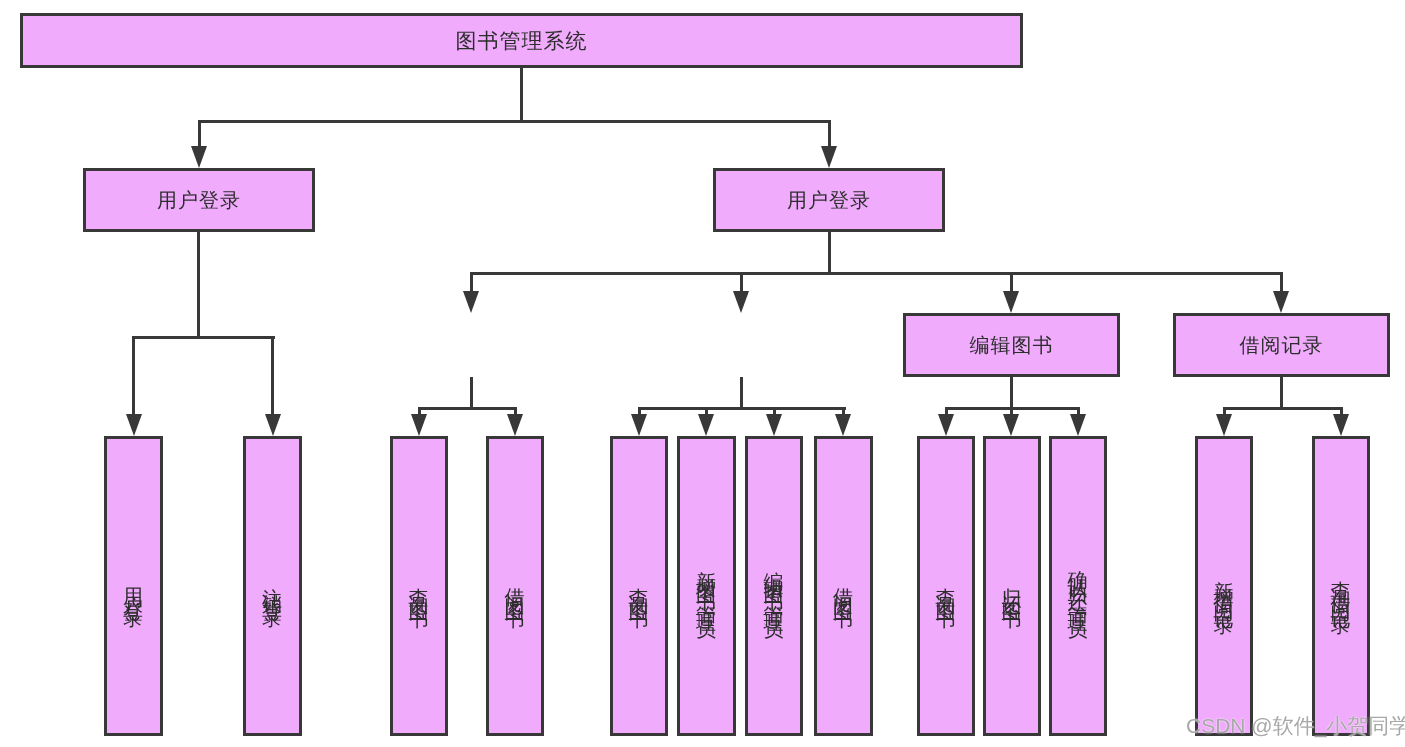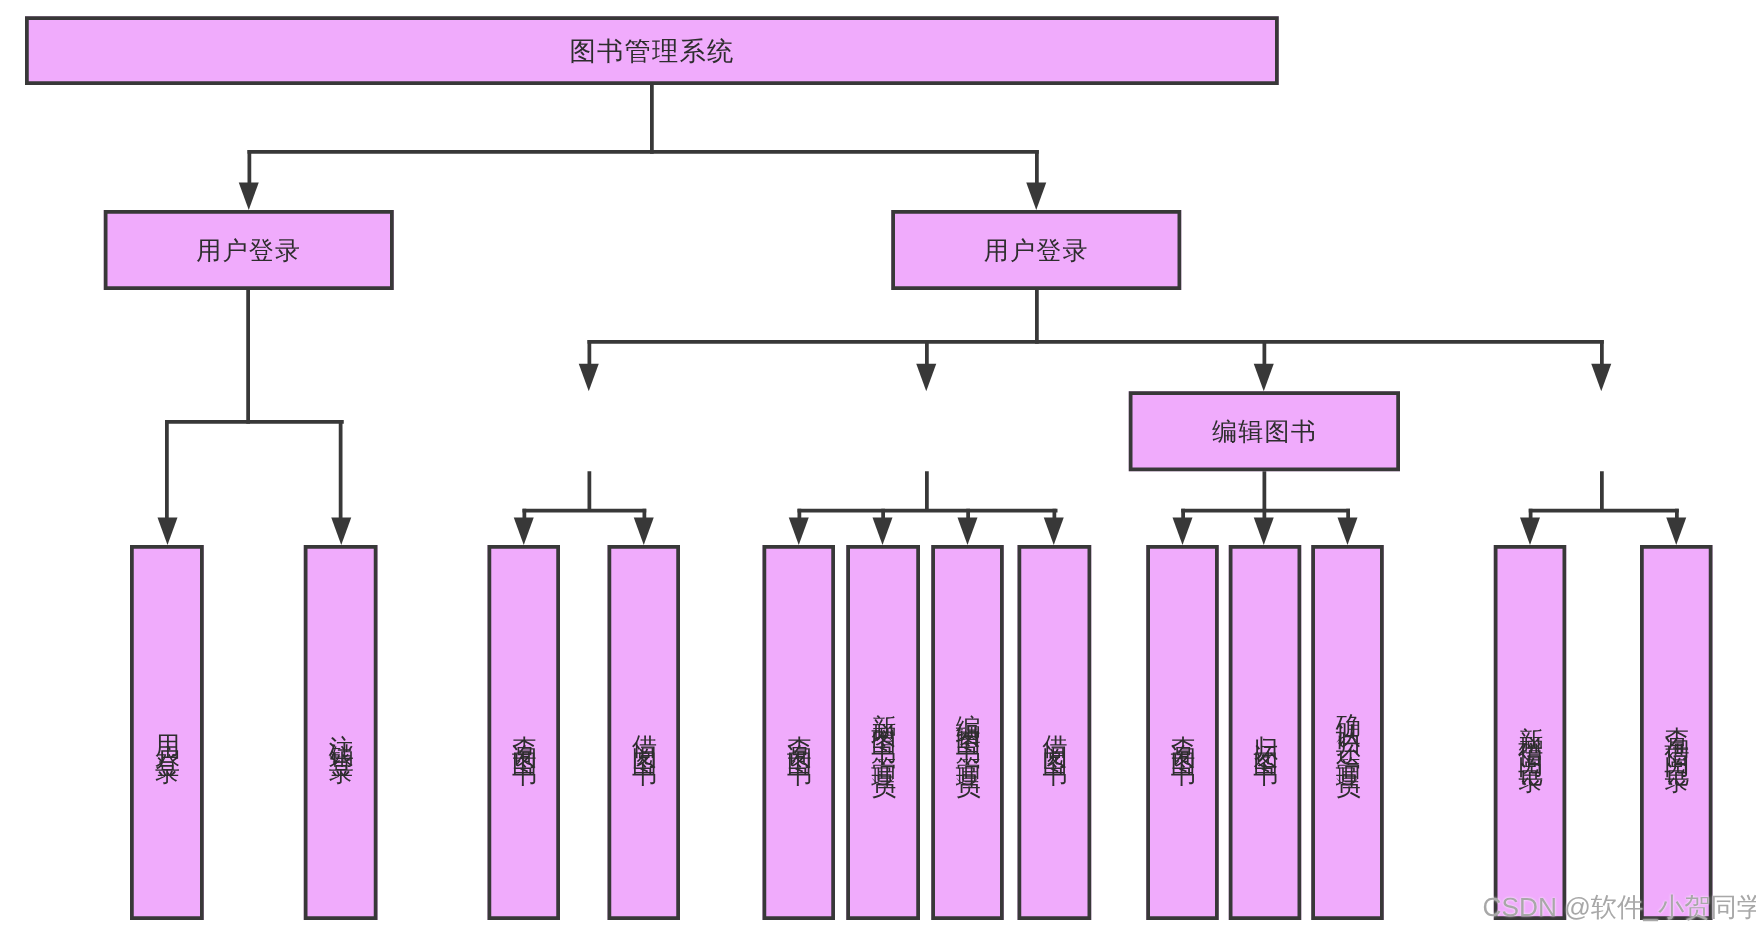--- a/index.html
+++ b/index.html
@@ -38,20 +38,23 @@
 
   <div class="box hbox" style="left:83px;top:168px;width:232px;height:64px">
     <span>用户登录</span>
   </div>
   <div class="box hbox" style="left:713px;top:168px;width:232px;height:64px">
     <span>用户登录</span>
   </div>
 
   <div class="box hbox" style="left:903px;top:313px;width:217px;height:64px">
     <span>编辑图书</span>
+  </div>
+  <div class="box hbox" style="left:1173px;top:313px;width:217px;height:64px">
+    <span>借阅记录</span>
   </div>
 
   <div class="box vbox" style="left:104px;top:436px;width:59px;height:300px">
     <span>用户登录</span>
   </div>
   <div class="box vbox" style="left:243px;top:436px;width:59px;height:300px">
     <span>注销登录</span>
   </div>
 
   <div class="box vbox" style="left:390px;top:436px;width:58px;height:300px">

